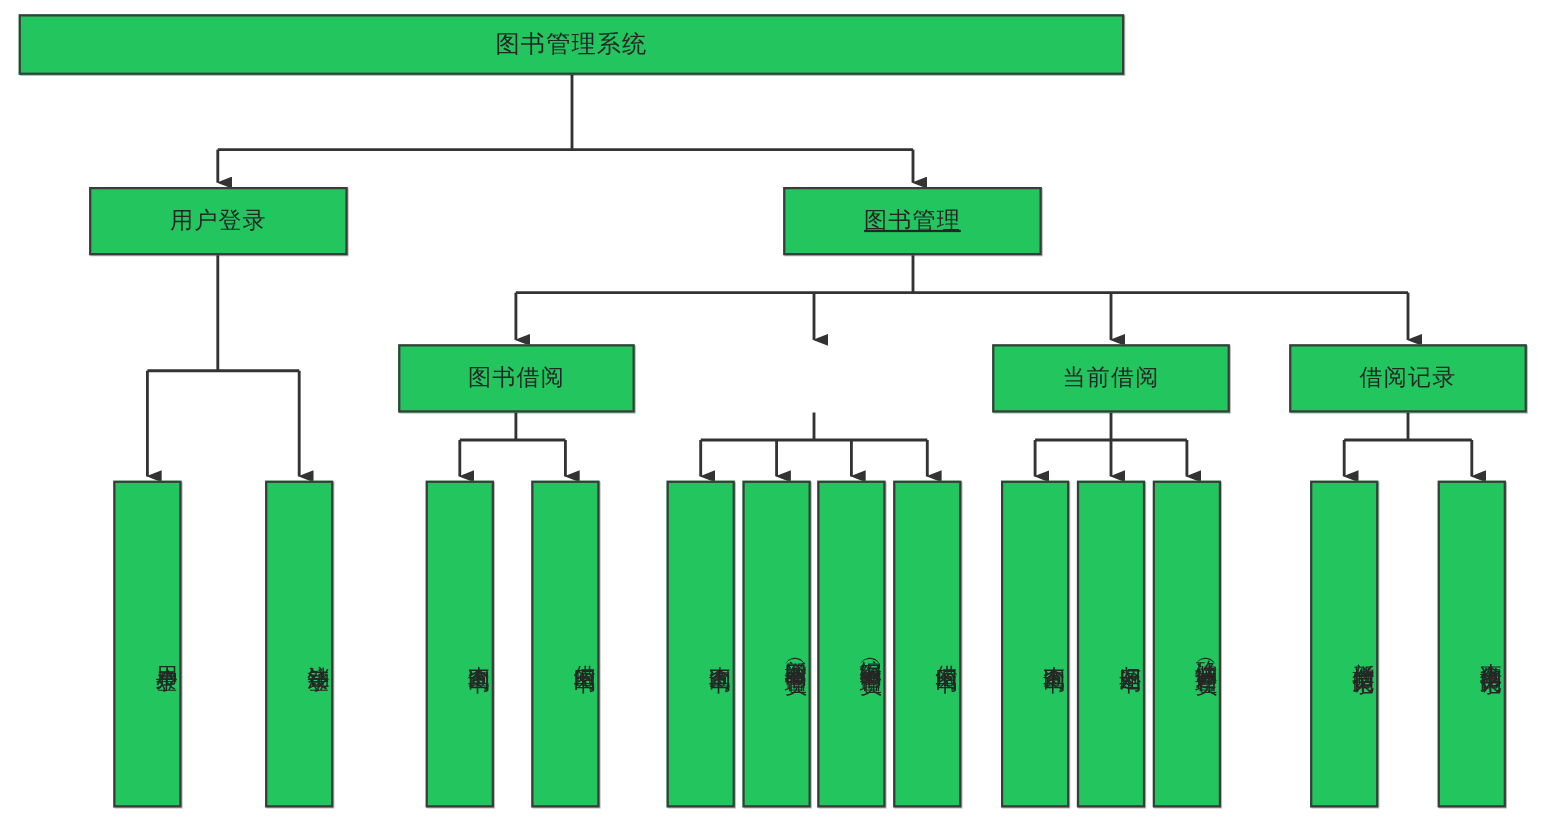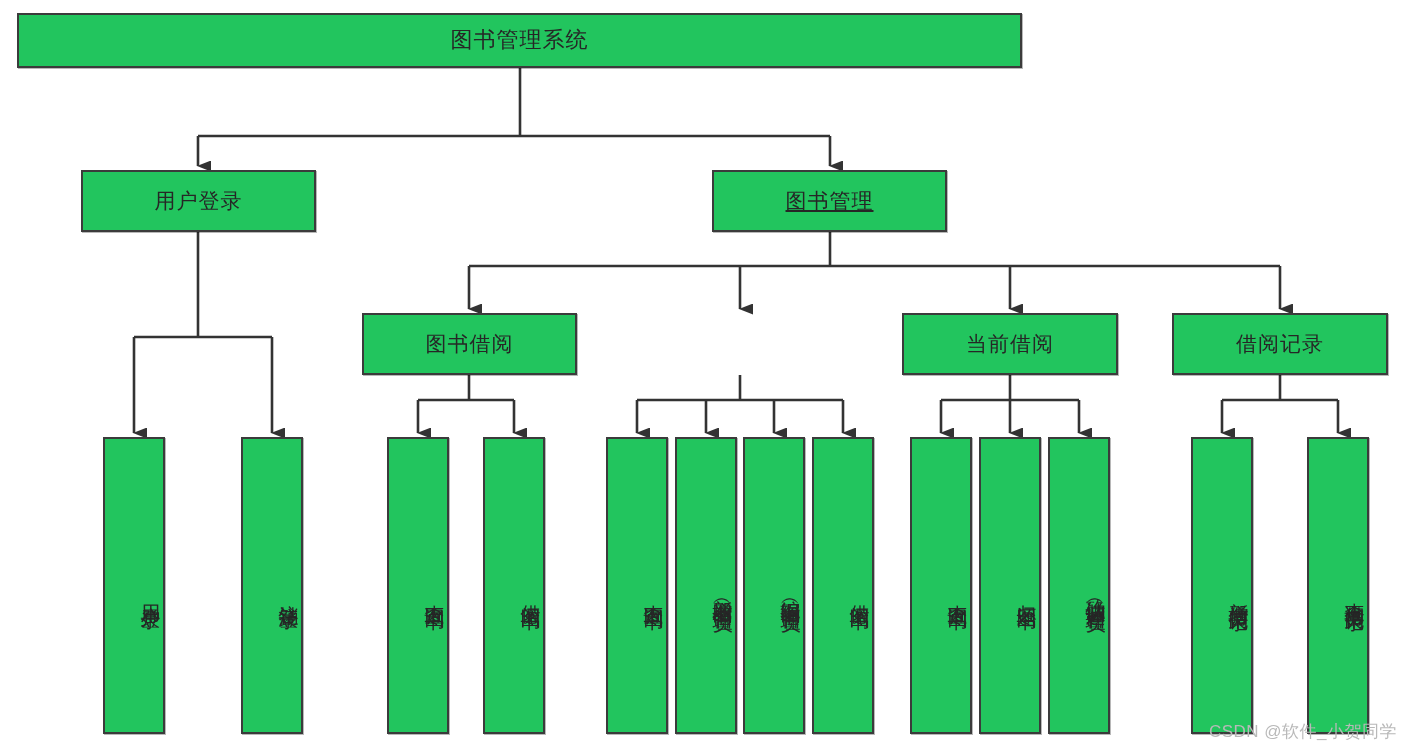--- a/index.html
+++ b/index.html
@@ -184,15 +184,14 @@
     <span class="lbl">确认归还（管理员）</span>
   </div>
 
   <div class="node vert" style="left:1191px; top:437px; width:62px; height:297px;">
     <span class="lbl">新增借阅记录</span>
   </div>
   <div class="node vert" style="left:1307px; top:437px; width:62px; height:297px;">
     <span class="lbl">查询借阅记录</span>
   </div>
 
-  <div class="watermark">CSDN @软件_小贺同学</div>
 
 </div>
 
 </body></html>

